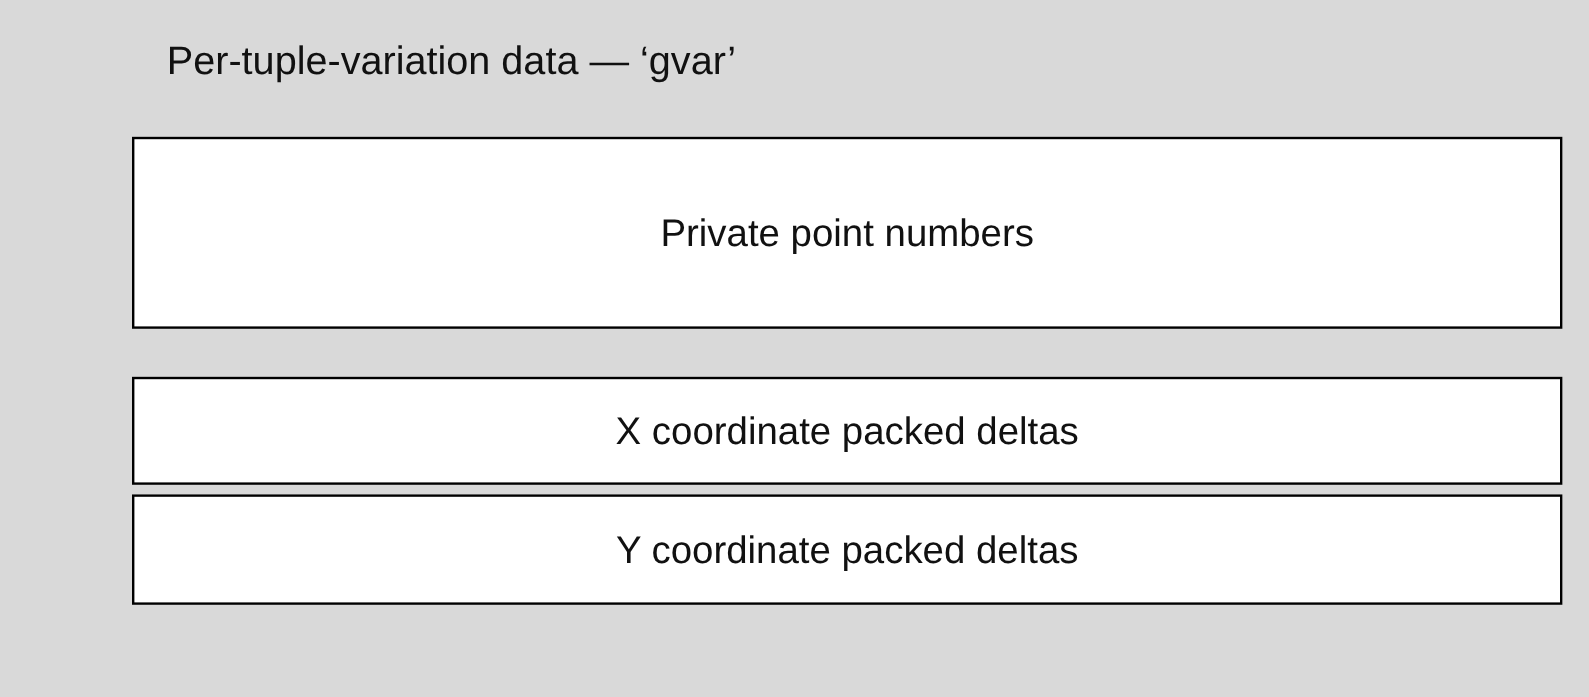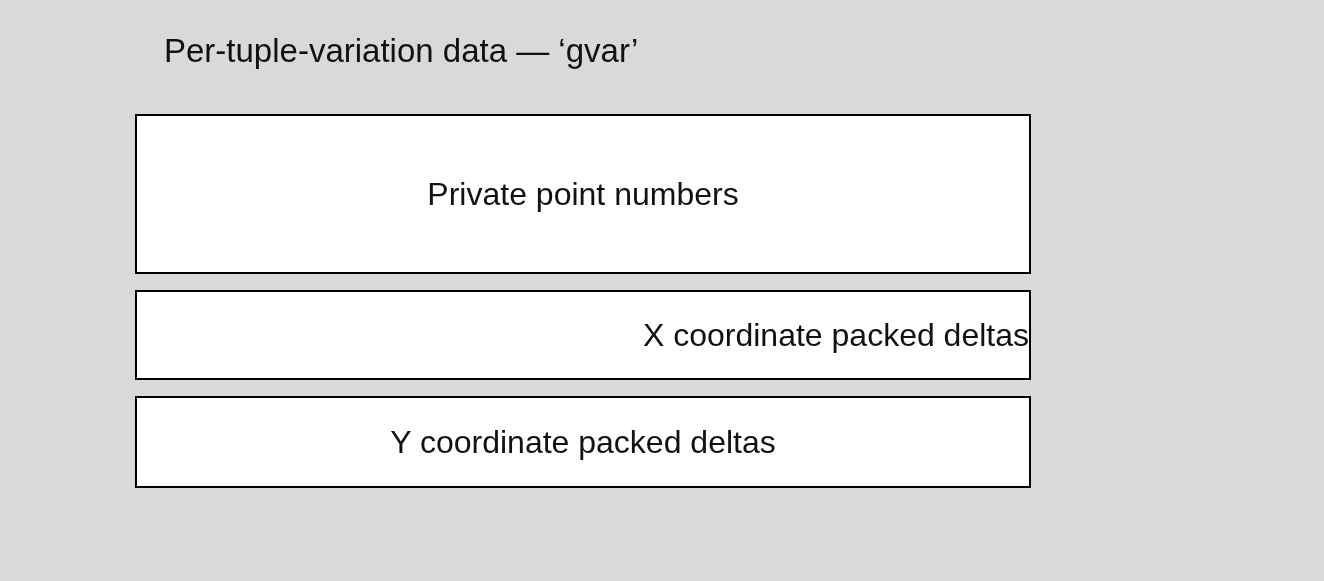--- a/index.html
+++ b/index.html
@@ -11,62 +11,60 @@
     height: 581px;
     background: #d9d9d9;
     position: relative;
     overflow: hidden;
     font-family: "Liberation Sans", sans-serif;
     color: #111111;
   }
   .slide {
     position: absolute;
     inset: 0;
-    margin-left: 25px;
   }
   .diagram-title {
     position: absolute;
     left: 139px;
     top: 33px;
     font-size: 33px;
     line-height: 1.1;
     color: #111111;
     white-space: nowrap;
     letter-spacing: 0px;
   }
   .box {
     position: absolute;
     left: 110px;
-    width: 896px;
+    width: 1192px;
     background: #ffffff;
     border: 2px solid #000000;
     box-sizing: border-box;
     display: flex;
     flex-direction: column;
     align-items: center;
     justify-content: center;
     text-align: center;
   }
   .box-line {
     font-size: 32px;
     line-height: 58px;
     color: #111111;
     white-space: nowrap;
   }
   .box-private {
     top: 114px;
     height: 160px;
   }
   .box-x-deltas {
-    top: 290px;
+    top: 314px;
     height: 90px;
-    align-items: flex-end;
   }
   .box-y-deltas {
-    top: 396px;
+    top: 412px;
     height: 92px;
   }
 </style>
 </head>
 <body>
 
 <div class="slide">
 
   <div class="diagram-title">Per-tuple-variation data — ‘gvar’</div>
 

